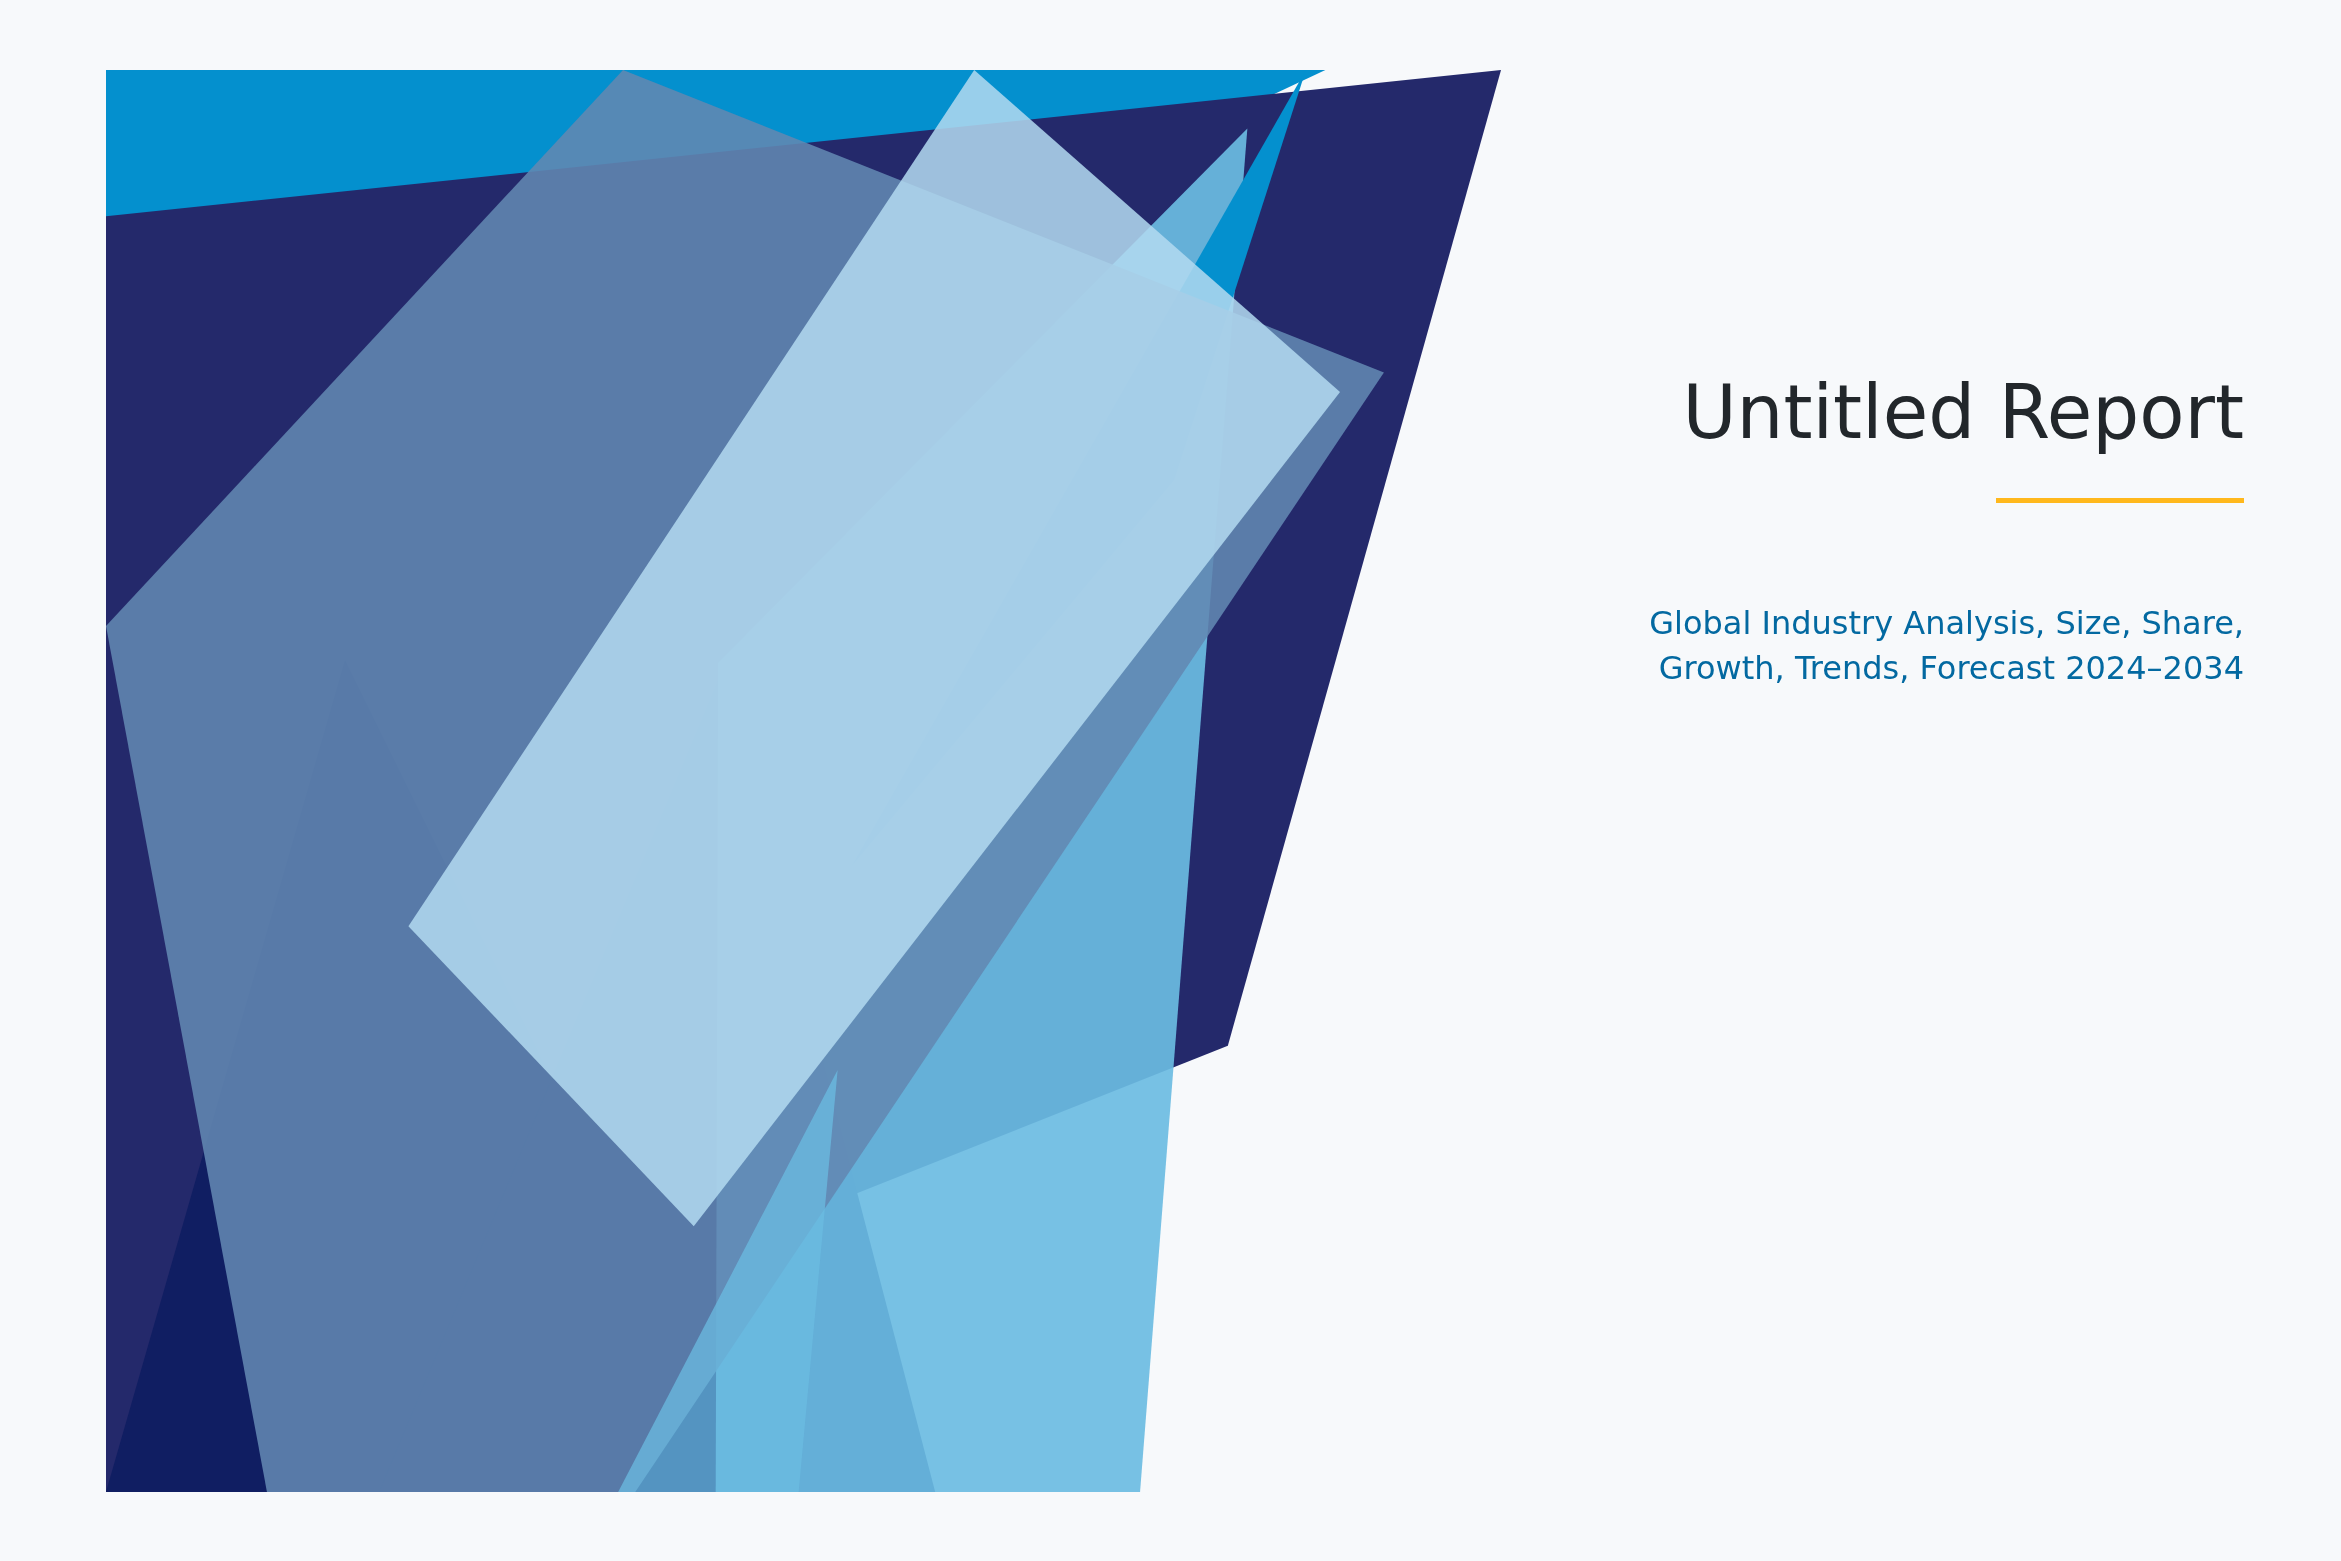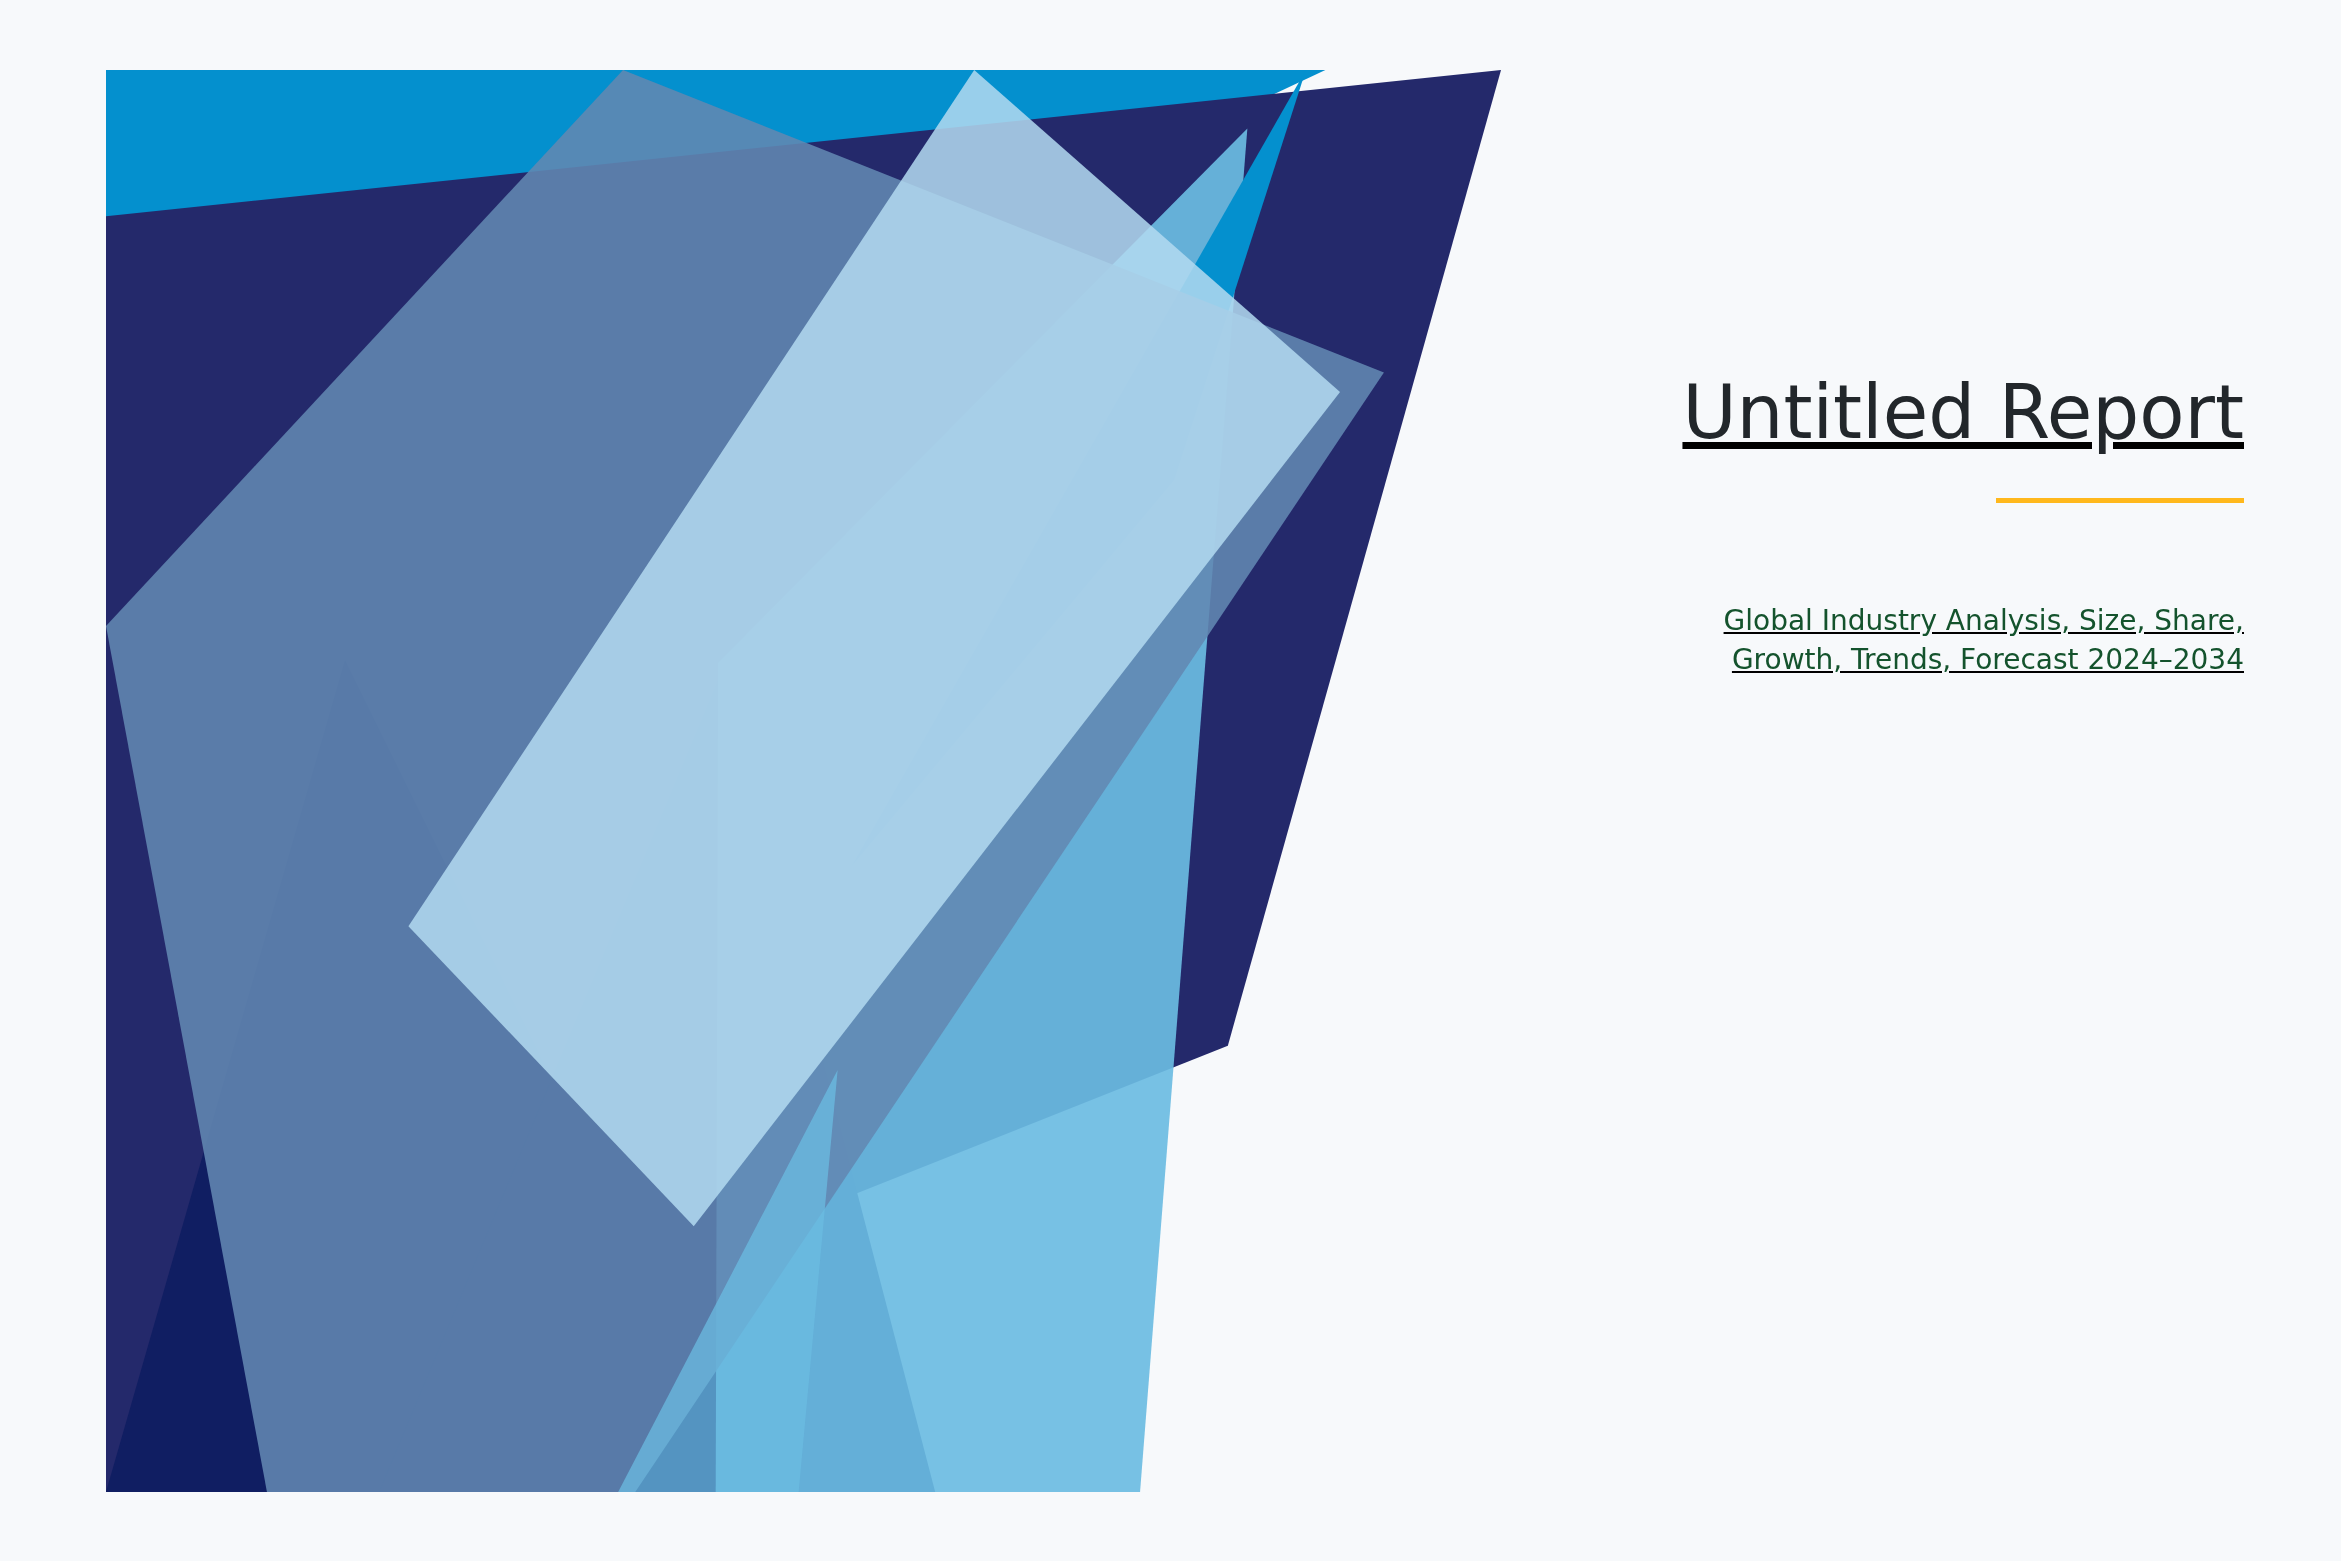--- a/index.html
+++ b/index.html
@@ -34,21 +34,20 @@
     height: 1422px;
   }
 
   
   .text-column {
     position: absolute;
     left: 1561px;
     top: 371px;
     width: 683px;
     text-align: right;
-    text-decoration: underline;
   }
   .report-title {
     margin: 0;
     font-family: "DejaVu Sans", sans-serif;
     font-weight: 400;
     font-size: 74px;
     line-height: 1.12;
     letter-spacing: 0px;
     color: #22272B;
     white-space: nowrap;
@@ -63,23 +62,23 @@
     width: 248px;
     height: 5.4px;
     background: #FFB81C;
     vertical-align: middle;
   }
   .report-subtitle {
     margin: 0;
     margin-top: 96px;
     font-family: "DejaVu Sans", sans-serif;
     font-weight: 400;
-    font-size: 28px;
+    font-size: 32px;
     line-height: 1.40;
-    color: #14532d;
+    color: #0369a1;
     white-space: pre-line;
   }
 </style>
 </head>
 <body>
 
 <div class="cover">
 
   <div class="artwork">
     <svg viewBox="0 0 2860 2915" preserveAspectRatio="none">

